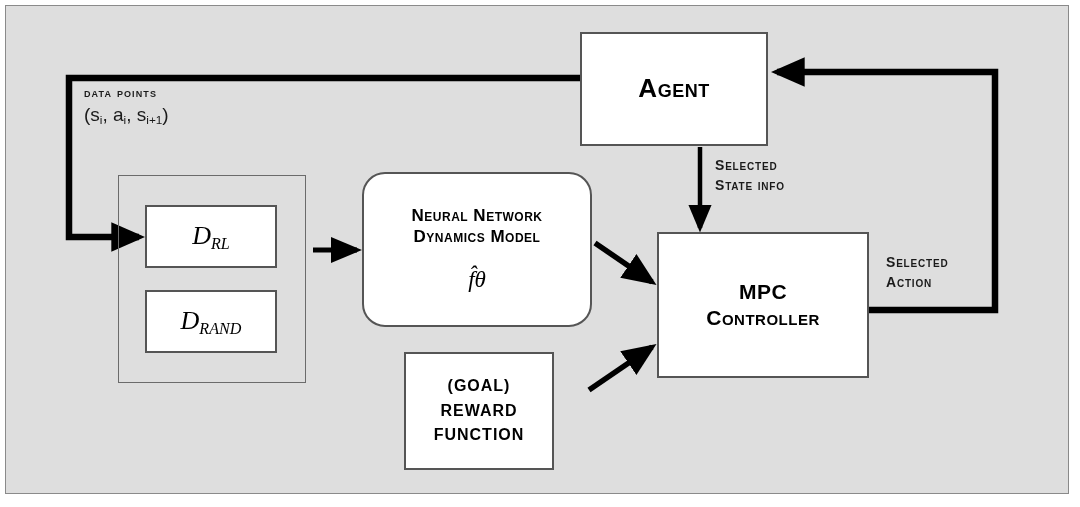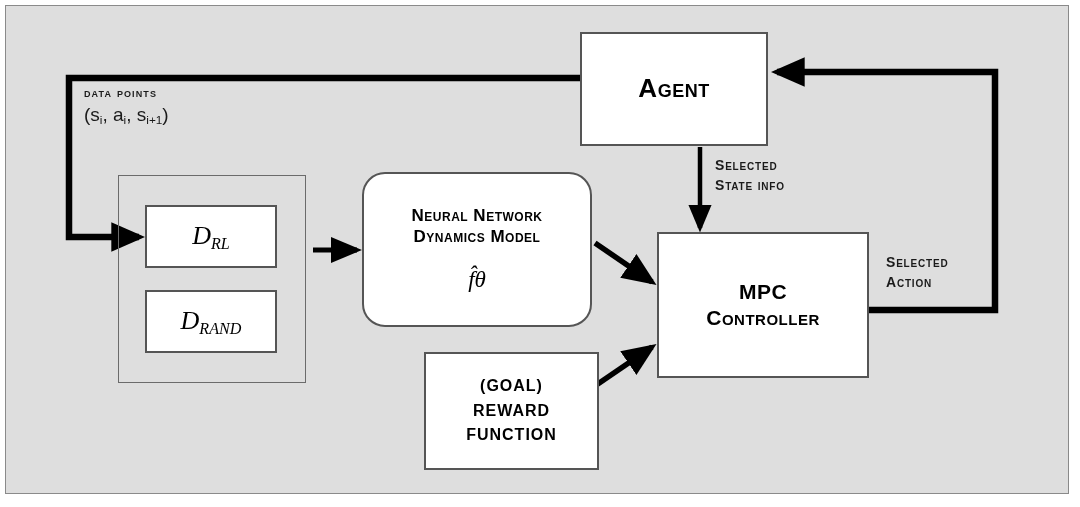--- a/index.html
+++ b/index.html
@@ -87,21 +87,21 @@
 
   #nn-box         { left: 362px; top: 172px; width: 230px; height: 155px; border-radius: 23px; }
   #nn-line1       { font-size: 17px; }
   #nn-line2       { font-size: 17px; }
   #nn-formula     { font-size: 23px; margin-top: 20px; }
 
   #mpc-box        { left: 657px; top: 232px; width: 212px; height: 146px; }
   #mpc-line1      { font-size: 21px; }
   #mpc-line2      { font-size: 21px; }
 
-  #reward-box     { left: 424px; top: 352px; width: 175px; height: 118px; }
+  #reward-box     { left: 404px; top: 352px; width: 150px; height: 118px; }
   #reward-l1      { font-size: 16px; }
   #reward-l2      { font-size: 16px; }
   #reward-l3      { font-size: 16px; }
 
   #dataset-group  { left: 118px; top: 175px; width: 188px; height: 208px; }
   #drl-box        { left: 145px; top: 205px; width: 132px; height: 63px; }
   #drand-box      { left: 145px; top: 290px; width: 132px; height: 63px; }
   #drl-label      { font-size: 26px; }
   #drand-label    { font-size: 26px; }
 

